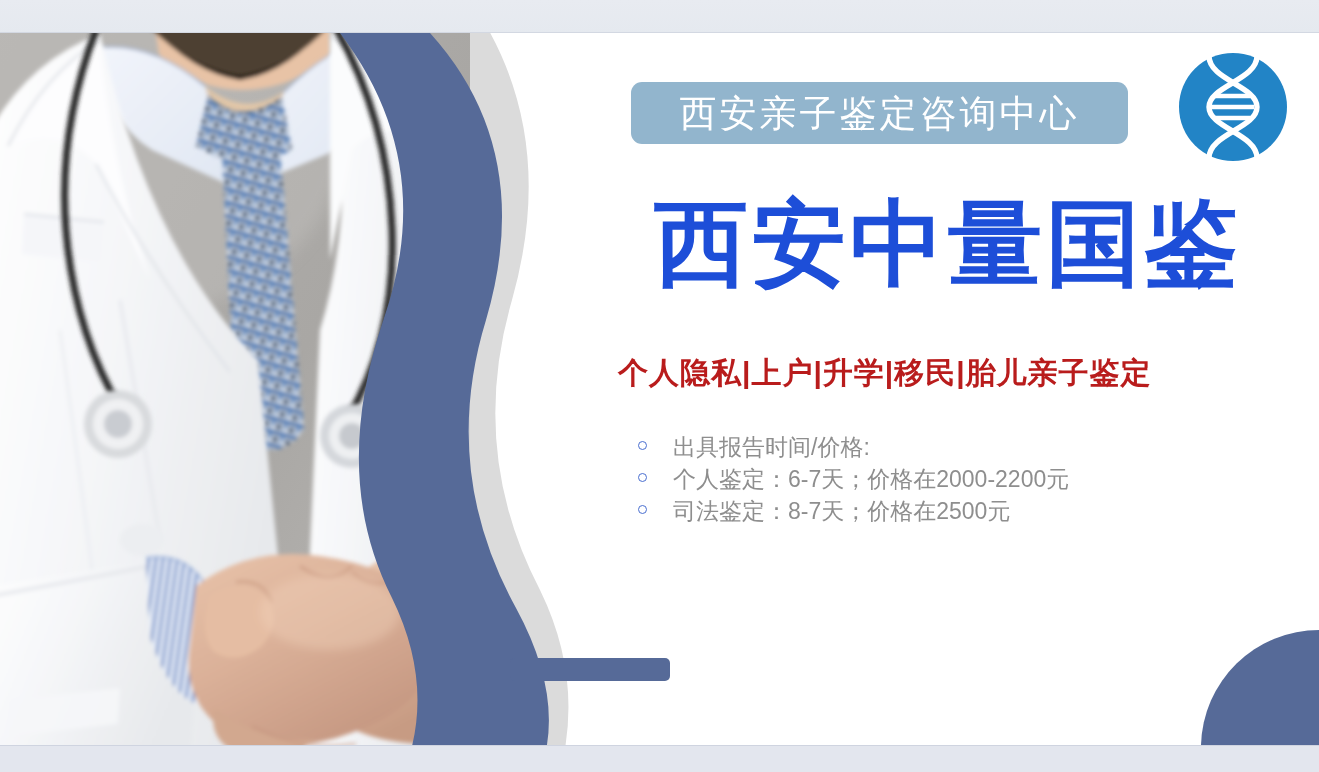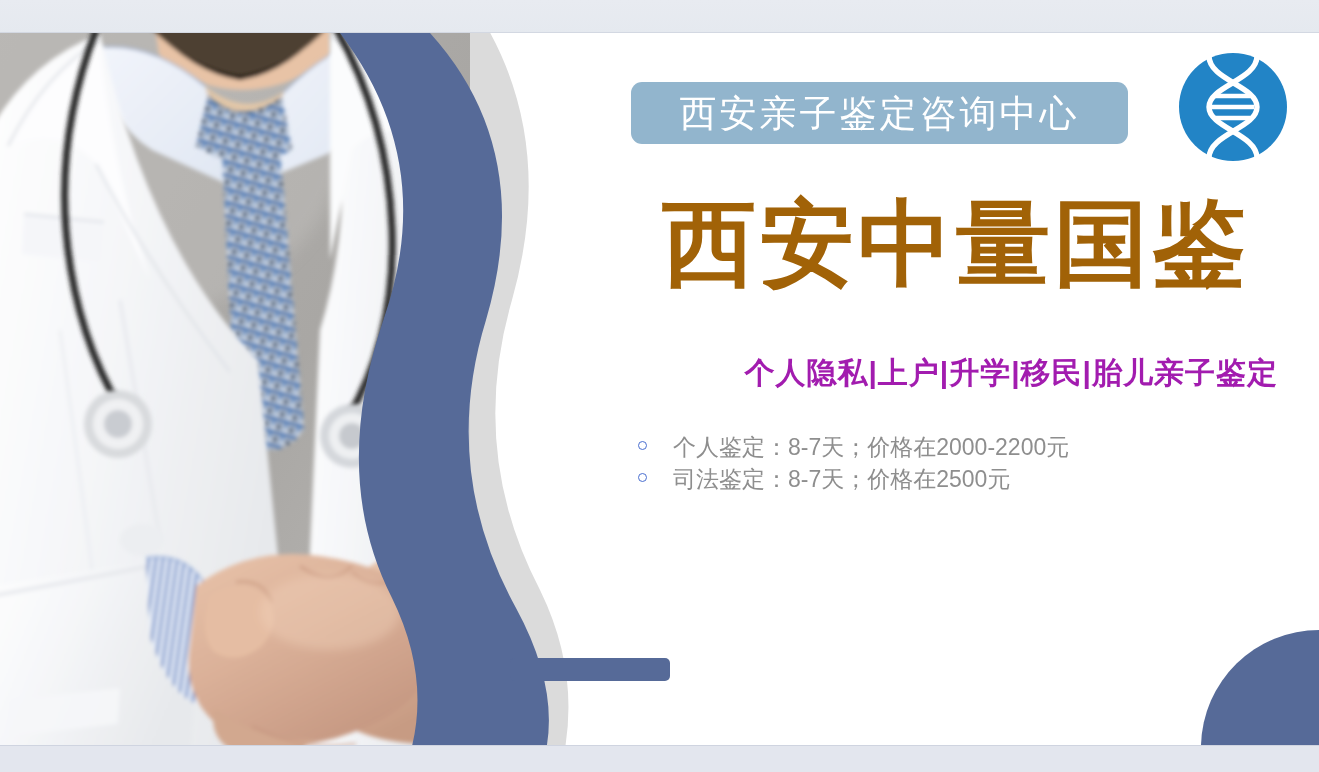--- a/index.html
+++ b/index.html
@@ -81,37 +81,37 @@
     line-height:1;
     white-space:nowrap;
   }
 
   .logo{
     position:absolute; left:578px; top:19px;
     width:110px; height:110px;
   }
 
   .title{
-    position:absolute; left:26px; top:160px;
+    position:absolute; left:18px; top:160px;
     width:660px;
     text-align:center;
-    color:#a16207;
+    color:#1d4ed8;
     font-family:"Liberation Serif", serif;
     font-weight:bold;
     font-size:94px;
     line-height:1.1;
     letter-spacing:4px;
     white-space:nowrap;
   }
 
   .subtitle{
     position:absolute; left:18px; top:320px;
     width:660px;
-    text-align:right;
-    color:#a21caf;
+    text-align:left;
+    color:#b91c1c;
     font-family:"Liberation Sans", sans-serif;
     font-weight:bold;
     font-size:30px;
     letter-spacing:1px;
     white-space:nowrap;
   }
 
   .bullets{
     position:absolute; left:38px; top:398px;
     width:640px;
@@ -345,21 +345,25 @@
         </svg>
       </div>
 
       <div class="title">西安中量国鉴</div>
 
       <div class="subtitle">个人隐私|上户|升学|移民|胎儿亲子鉴定</div>
 
       <ul class="bullets">
         <li>
           <span class="bullet-marker"></span>
-          <span>个人鉴定：8-7天；价格在2000-2200元</span>
+          <span>出具报告时间/价格:</span>
+        </li>
+        <li>
+          <span class="bullet-marker"></span>
+          <span>个人鉴定：6-7天；价格在2000-2200元</span>
         </li>
         <li>
           <span class="bullet-marker"></span>
           <span>司法鉴定：8-7天；价格在2500元</span>
         </li>
       </ul>
 
     </div>
   </div>
 

